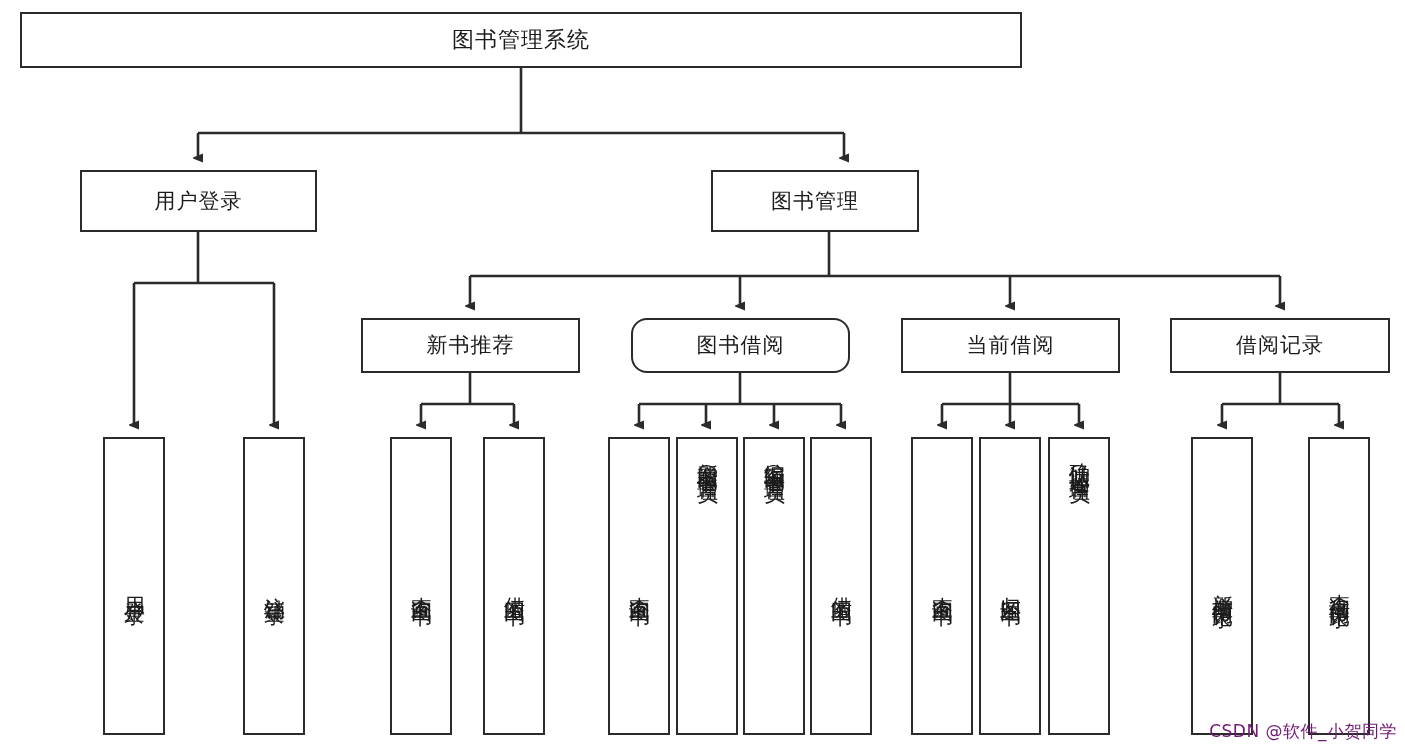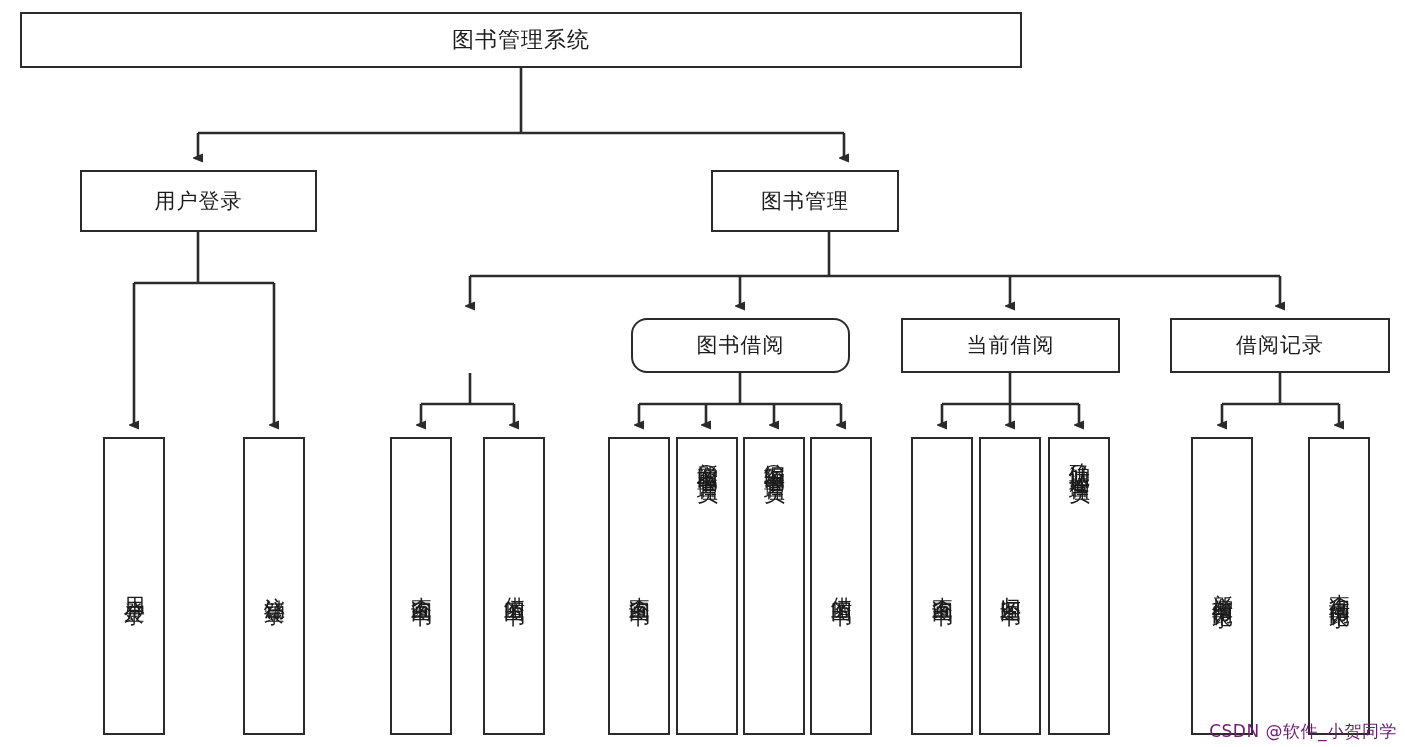--- a/index.html
+++ b/index.html
@@ -149,24 +149,27 @@
   </svg>
 
   <div class="node root" style="left:20px; top:12px; width:1002px; height:56px;">
     <span class="node-label">图书管理系统</span>
   </div>
 
   <div class="node lvl1" style="left:80px; top:170px; width:237px; height:62px;">
     <span class="node-label">用户登录</span>
   </div>
 
-  <div class="node lvl1" style="left:711px; top:170px; width:188px; height:62px;">
+  <div class="node lvl1" style="left:711px; top:170px; width:208px; height:62px;">
     <span class="node-label">图书管理</span>
   </div>
 
+  <div class="node lvl2" style="left:361px; top:318px; width:219px; height:55px;">
+    <span class="node-label">新书推荐</span>
+  </div>
 
   <div class="node lvl2" style="left:631px; top:318px; width:219px; height:55px;border-radius:16px;">
     <span class="node-label">图书借阅</span>
   </div>
 
   <div class="node lvl2" style="left:1170px; top:318px; width:220px; height:55px;">
     <span class="node-label">借阅记录</span>
   </div>
 
   <div class="node lvl2" style="left:901px; top:318px; width:219px; height:55px;">

